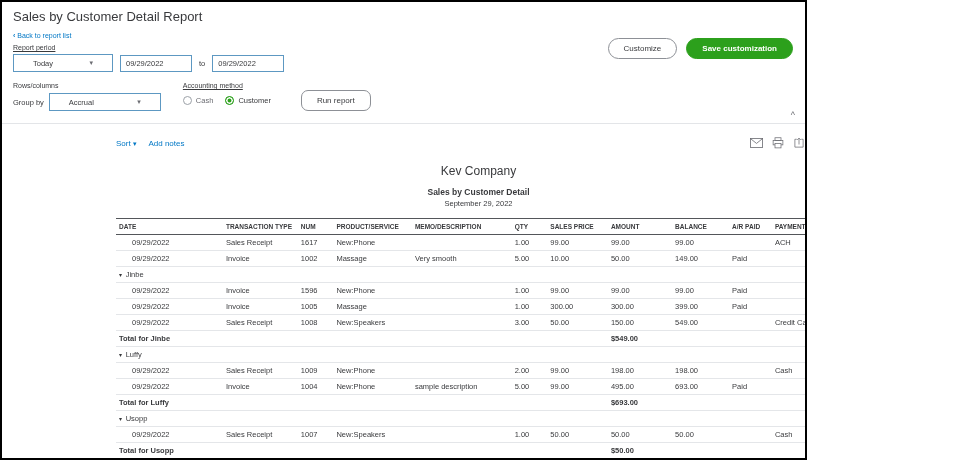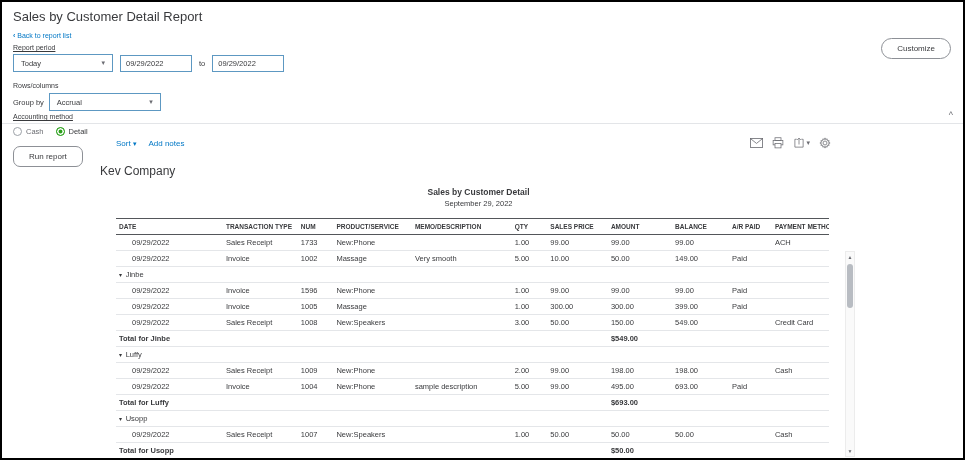--- a/index.html
+++ b/index.html
@@ -1,35 +1,35 @@
 <!DOCTYPE html>
 <html><head>
 <meta charset="utf-8">
 <style>
   * { box-sizing: border-box; margin: 0; padding: 0; }
   body { background:#fff; font-family:"Liberation Sans", sans-serif; }
-  .frame { position:relative; width:965px; height:460px; border:2px solid #000; background:#fff; overflow:hidden; }
+  .frame { position:relative; width:807px; height:460px; border:2px solid #000; background:#fff; overflow:hidden; }
 
   
   .header { position:relative; height:122px; padding:7px 10px 0 11px; border-bottom:1px solid #e3e5e8; background:#fff; }
   .page-title { font-size:13px; color:#393a3d; }
   .back-link { display:inline-block; margin-top:3px; font-size:7px; color:#0077c5; text-decoration:none; cursor:pointer; }
   .back-link .back-arrow { font-weight:bold; }
   .small-label { font-size:7px; color:#393a3d; margin-top:2px; }
   .small-label.u { text-decoration:underline; }
   .row1 { display:flex; align-items:center; gap:7px; margin-top:3px; }
-  .select { display:flex; align-items:center; justify-content:space-between; width:100px; height:18px; border:1px solid #5d98c2; background:#fff; font-size:7.5px; color:#393a3d; padding:0 7px; cursor:pointer; }
+  .select { display:flex; align-items:center; justify-content:space-between; width:100px; height:18px; border:1px solid #5d98c2; background:#fff; font-size:7.5px; color:#393a3d; padding:0 19px; cursor:pointer; }
   .select.wide { width:112px; }
   .select .caret { color:#6b6c72; font-size:7px; }
   .date-input { width:72px; height:17px; border:1px solid #5d98c2; font-size:7.5px; color:#393a3d; padding:0 5px; font-family:"Liberation Sans", sans-serif; }
   .to { font-size:7.5px; color:#393a3d; }
   .top-buttons { position:absolute; right:12px; top:36px; display:flex; gap:9px; }
   .btn-outline { background:#fff; border:1px solid #8d9096; border-radius:12px; padding:5px 15px; font-size:8px; color:#393a3d; font-family:"Liberation Sans", sans-serif; cursor:pointer; }
   .btn-green { background:#2ca01c; border:1px solid #2ca01c; border-radius:12px; padding:5px 15px; font-size:8px; color:#fff; font-weight:bold; font-family:"Liberation Sans", sans-serif; cursor:pointer; }
-  .controls2 { display:flex; align-items:flex-start; margin-top:8px;flex-direction:column; }
+  .controls2 { display:flex; align-items:flex-start; margin-top:8px; }
   .ctrl-col { margin-right:22px; }
   .inline { display:flex; align-items:center; gap:5px; margin-top:4px; }
   .mid-label { font-size:7.5px; color:#393a3d; }
   .radios { gap:4px; margin-top:7px; }
   .radio { width:9px; height:9px; border:1px solid #9ca1a7; border-radius:50%; display:inline-block; background:#fff; cursor:pointer; }
   .radio.checked { border:1px solid #2ca01c; background:#2ca01c; box-shadow: inset 0 0 0 1.5px #fff; }
   .radio-label { font-size:7.5px; color:#6b6c72; margin-right:8px; }
   .radio-label.dark { color:#393a3d; }
   .btn-outline.run { margin-top:10px;border-radius:7px; }
   .collapse { position:absolute; right:10px; bottom:4px; font-size:9px; color:#6b6c72; cursor:pointer; line-height:8px; }
@@ -37,21 +37,21 @@
   
   .viewport { position:absolute; top:123px; left:98px; width:757px; height:335px; background:#fff; }
   .toolbar { display:flex; align-items:center; padding:12px 26px 0 16px; }
   .link { font-size:8px; color:#0077c5; cursor:pointer; margin-right:12px; }
   .caret2 { font-size:7px; color:#0077c5; }
   .flex1 { flex:1; }
   .icon { display:inline-flex; align-items:center; margin-left:9px; cursor:pointer; color:#6b6c72; }
   .icon svg { display:block; }
   .icon .caret2 { color:#6b6c72; margin-left:1px; }
 
-  .rep-company { text-align:left; margin-top:15px; font-size:12px; color:#393a3d; }
+  .rep-company { text-align:center; margin-top:15px; font-size:12px; color:#393a3d; }
   .rep-title { text-align:center; margin-top:9px; font-size:8.5px; font-weight:bold; color:#393a3d; }
   .rep-date { text-align:center; margin-top:2px; font-size:7.5px; color:#393a3d; }
 
   .report-table { table-layout:fixed; border-collapse:collapse; width:calc(100% - 44px); margin:10px 28px 0 16px; }
   .report-table th { font-size:6.5px; font-weight:bold; color:#393a3d; text-align:left; padding:4px 3px; border-top:1.5px solid #53565a; border-bottom:1px solid #53565a; overflow:hidden; white-space:nowrap; }
   .report-table td { font-size:7.5px; color:#393a3d; padding:3px 3px; border-bottom:1px solid #e4e6e9; overflow:hidden; white-space:nowrap; }
   .report-table .num { text-align:left; }
   .report-table .indent { padding-left:16px; }
   .group-row td { color:#393a3d; }
   .garrow { font-size:6px; color:#393a3d; cursor:pointer; margin-right:2px; }
@@ -78,40 +78,41 @@
         <span>Today</span>
         <span class="caret">▾</span>
       </div>
       <input class="date-input" value="09/29/2022" style="">
       <span class="to">to</span>
       <input class="date-input" value="09/29/2022" style="">
     </div>
 
     <div class="top-buttons">
       <button class="btn-outline">Customize</button>
+      <button class="btn-green">Save customization</button>
     </div>
 
     <div class="controls2">
       <div class="ctrl-col">
         <div class="small-label">Rows/columns</div>
         <div class="inline">
           <span class="mid-label">Group by</span>
           <div class="select wide">
             <span>Accrual</span>
             <span class="caret">▾</span>
           </div>
         </div>
       </div>
       <div class="ctrl-col">
         <div class="small-label u">Accounting method</div>
         <div class="inline radios">
           <span class="radio"></span>
           <span class="radio-label">Cash</span>
           <span class="radio checked"></span>
-          <span class="radio-label dark">Detail</span>
+          <span class="radio-label dark">Customer</span>
         </div>
       </div>
       <button class="btn-outline run">Run report</button>
     </div>
 
     <div class="collapse">^</div>
   </div>
 
   <div class="viewport">
     <div class="toolbar">
@@ -176,21 +177,21 @@
             <th class="num">AMOUNT</th>
             <th class="num">BALANCE</th>
             <th>A/R PAID</th>
             <th>PAYMENT METHOD</th>
           </tr>
         </thead>
       <tbody id="body">
           <tr class="data-row">
             <td class="indent">09/29/2022</td>
             <td>Sales Receipt</td>
-            <td>1733</td>
+            <td>1617</td>
             <td>New:Phone</td>
             <td></td>
             <td class="num">1.00</td>
             <td class="num">99.00</td>
             <td class="num">99.00</td>
             <td class="num">99.00</td>
             <td></td>
             <td>ACH</td>
           </tr>
           <tr class="data-row">

